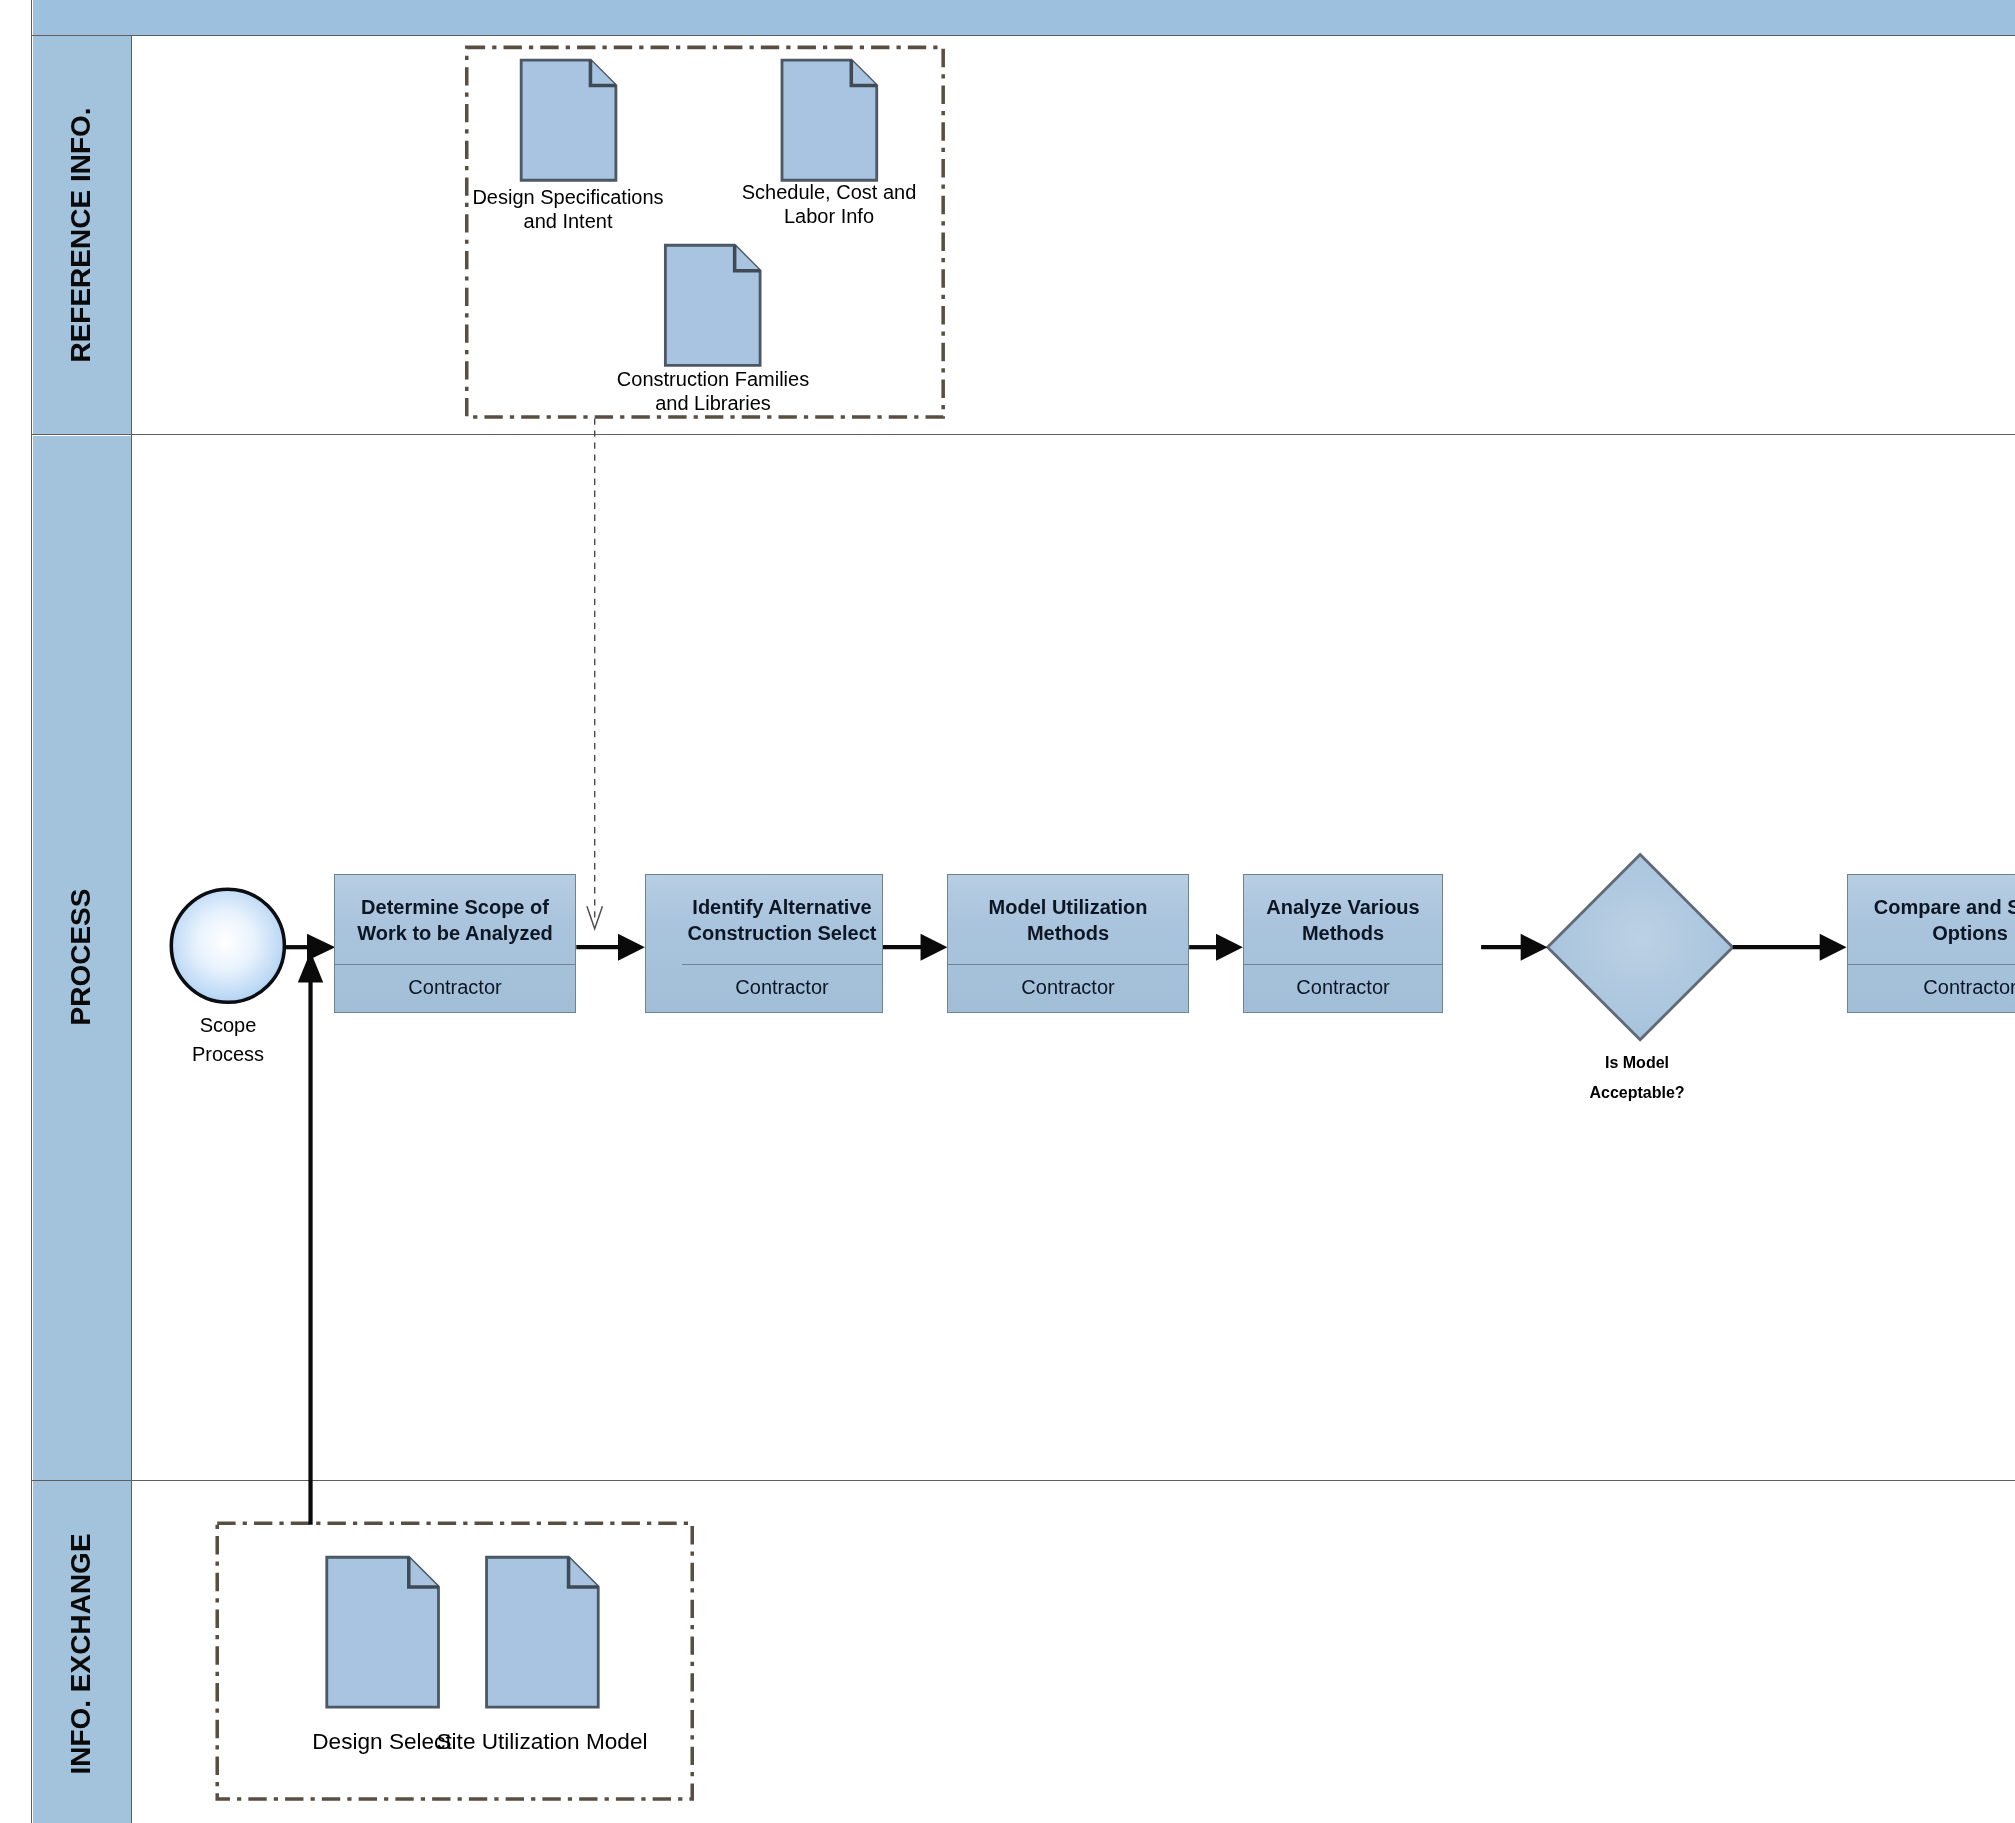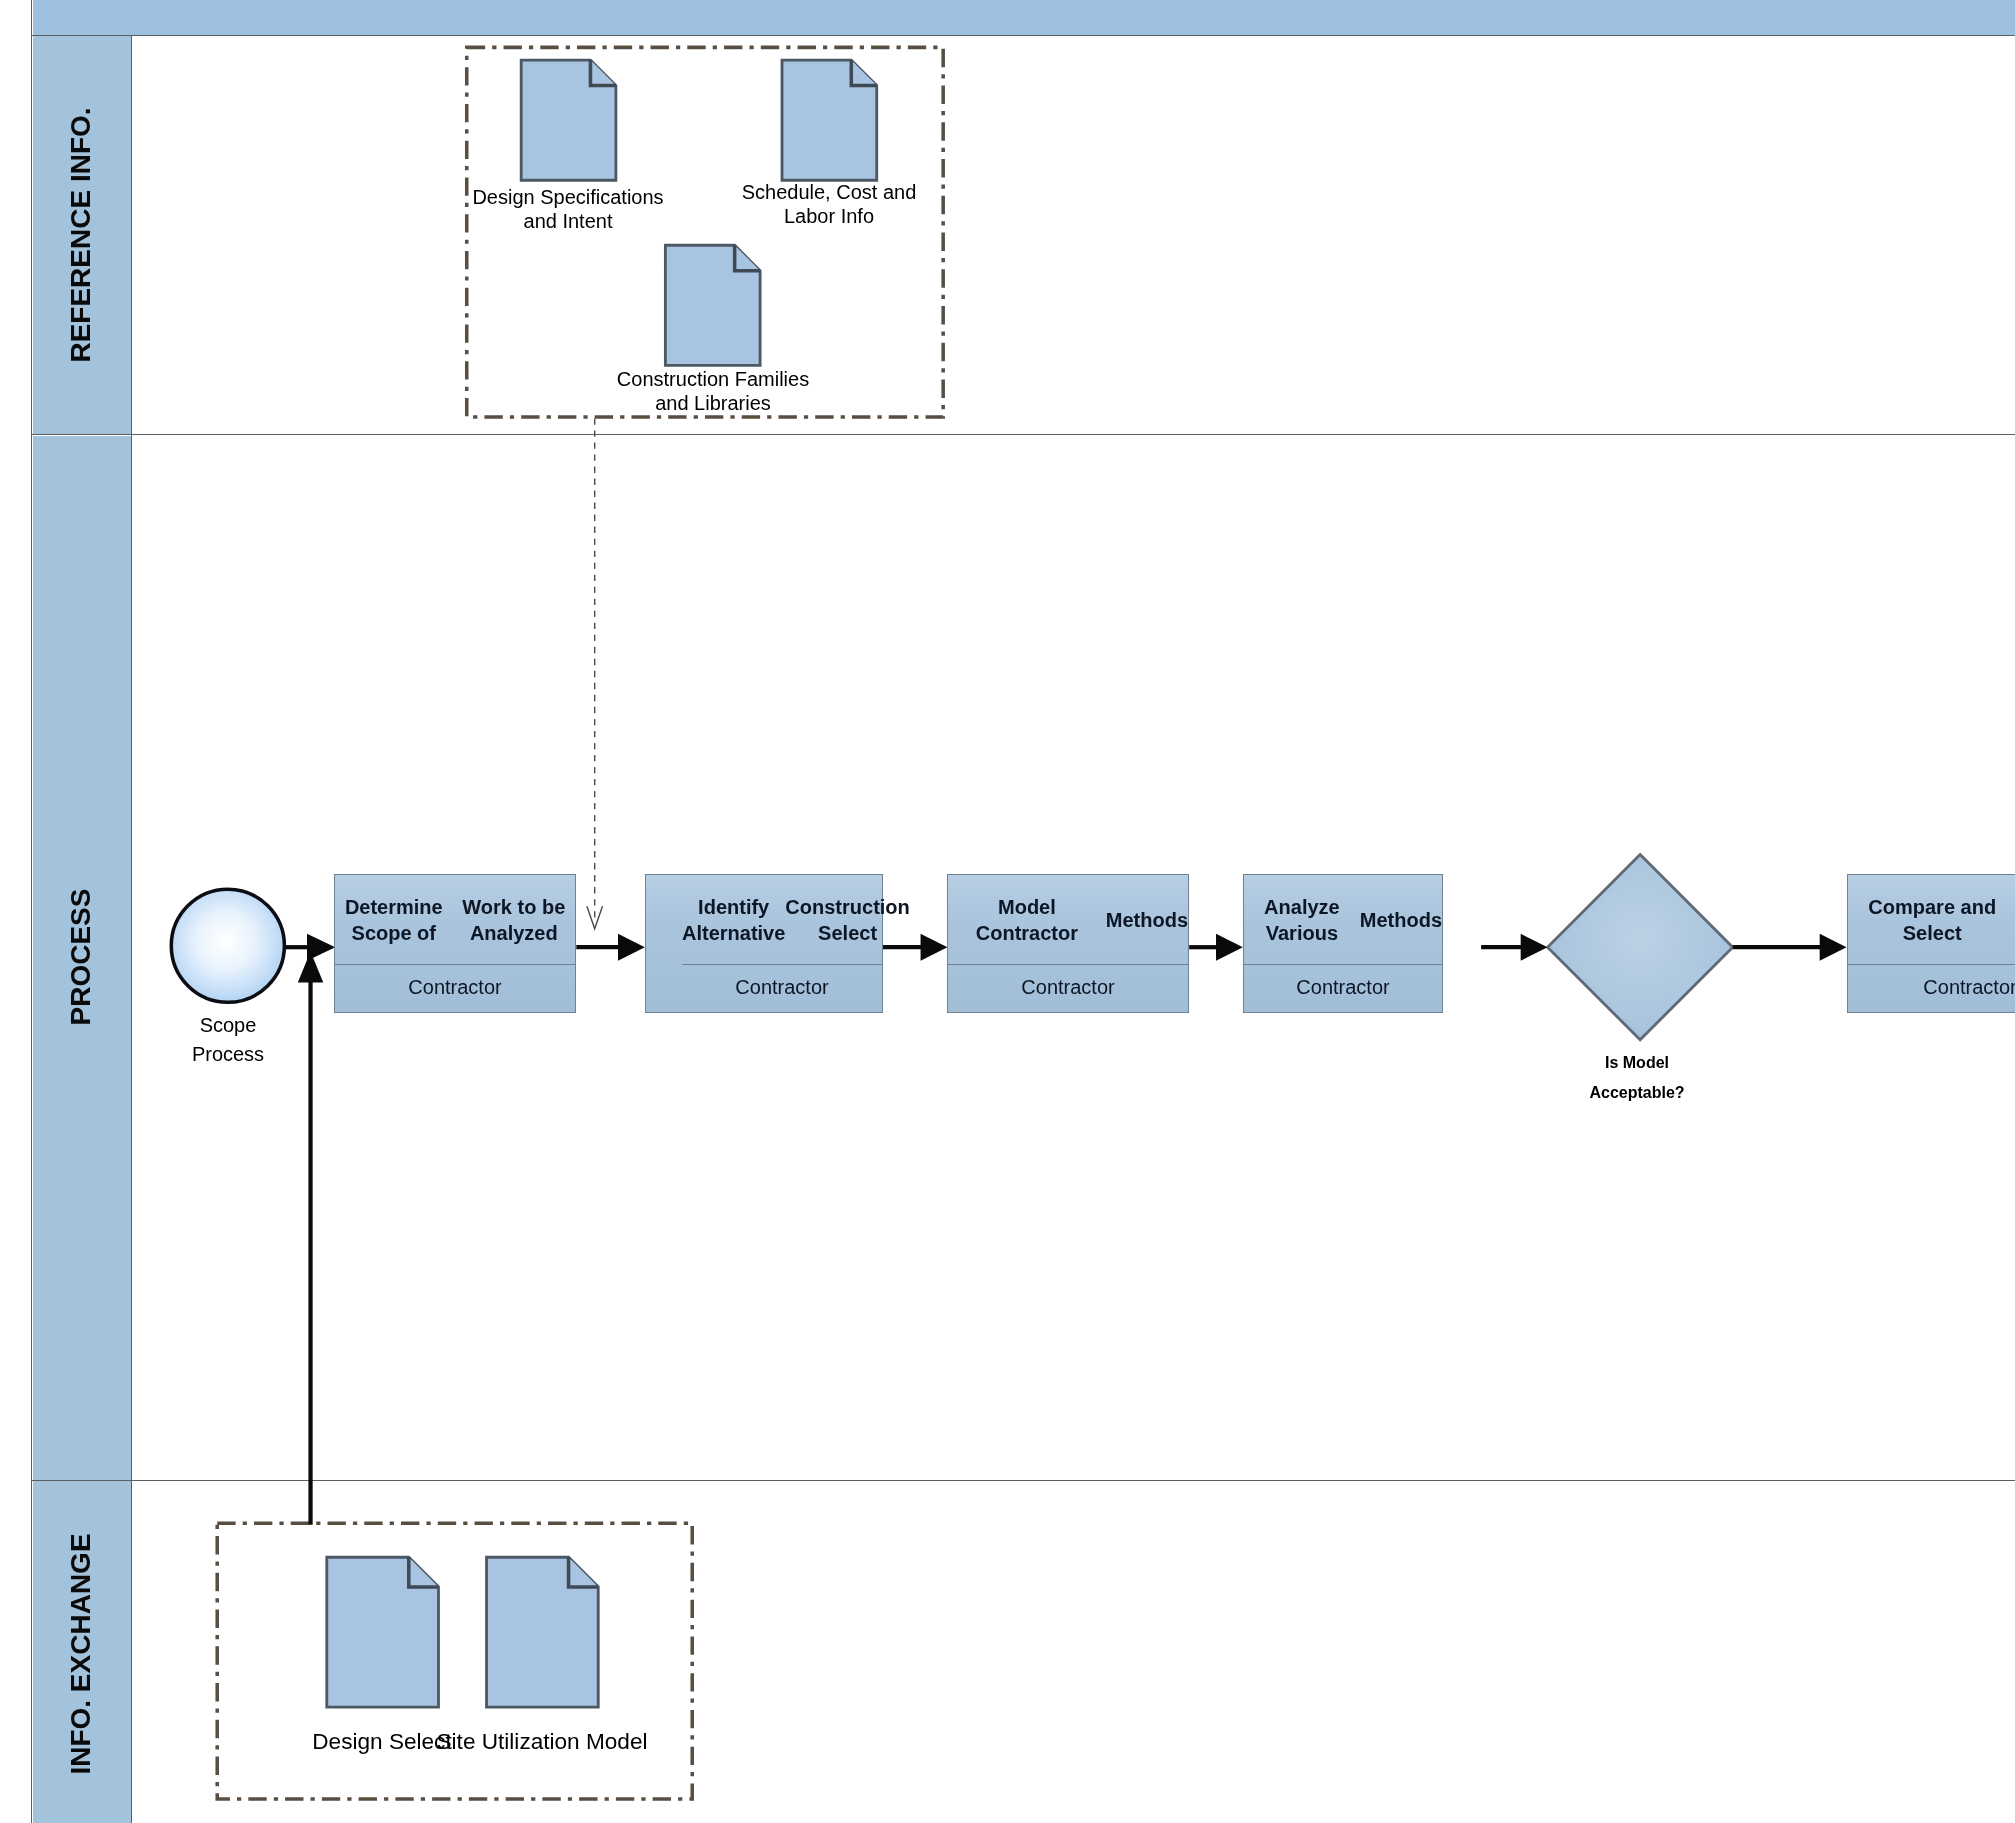--- a/index.html
+++ b/index.html
@@ -11,21 +11,21 @@
   .vline{position:absolute;width:1.4px;background:#5e5e5e;}
   .lane-label{position:absolute;left:81px;transform:translate(-50%,-50%) rotate(-90deg);
               white-space:nowrap;font-weight:bold;font-size:28px;color:#0a0a0a;}
   .doc-label{position:absolute;transform:translateX(-50%);text-align:center;
              font-size:20px;line-height:24px;color:#000;white-space:nowrap;}
   .big-label{position:absolute;transform:translateX(-50%);text-align:center;
              font-size:22.6px;color:#000;white-space:nowrap;}
   .task{position:absolute;top:874px;height:139px;box-sizing:border-box;
         background:linear-gradient(180deg,#b7cee3 0%,#aac4dd 35%,#a2bed7 100%);
         border:1.4px solid #6f8292;}
-  .task-title{height:89px;display:flex;align-items:center;
+  .task-title{height:89px;display:flex;flex-direction:column;justify-content:center;align-items:center;
               border-bottom:1.4px solid #6f8292;font-weight:bold;font-size:20px;line-height:26px;
               text-align:center;color:#0c1624;}
   .task-role{height:45px;display:flex;justify-content:center;align-items:center;
              font-size:20px;color:#0c1624;}
   .two-line{position:absolute;transform:translateX(-50%);text-align:center;white-space:nowrap;color:#000;}
   .start-label{font-size:20px;line-height:29px;}
   .decision-label{font-size:16px;line-height:30px;font-weight:bold;}
 </style>
 </head>
 <body>
@@ -144,21 +144,21 @@
   </div>
   <div class="task" style="left:645px;width:238px;padding-left:36px;">
     <div class="task-title">
       <div>Identify Alternative</div>
       <div>Construction Select</div>
     </div>
     <div class="task-role">Contractor</div>
   </div>
   <div class="task" style="left:947px;width:242px;">
     <div class="task-title">
-      <div>Model Contractor</div>
+      <div>Model Utilization</div>
       <div>Methods</div>
     </div>
     <div class="task-role">Contractor</div>
   </div>
   <div class="task" style="left:1243px;width:200px;">
     <div class="task-title">
       <div>Analyze Various</div>
       <div>Methods</div>
     </div>
     <div class="task-role">Contractor</div>

